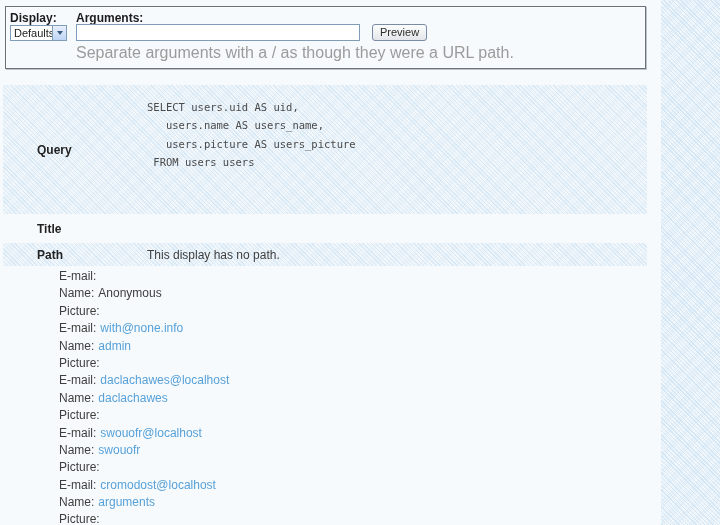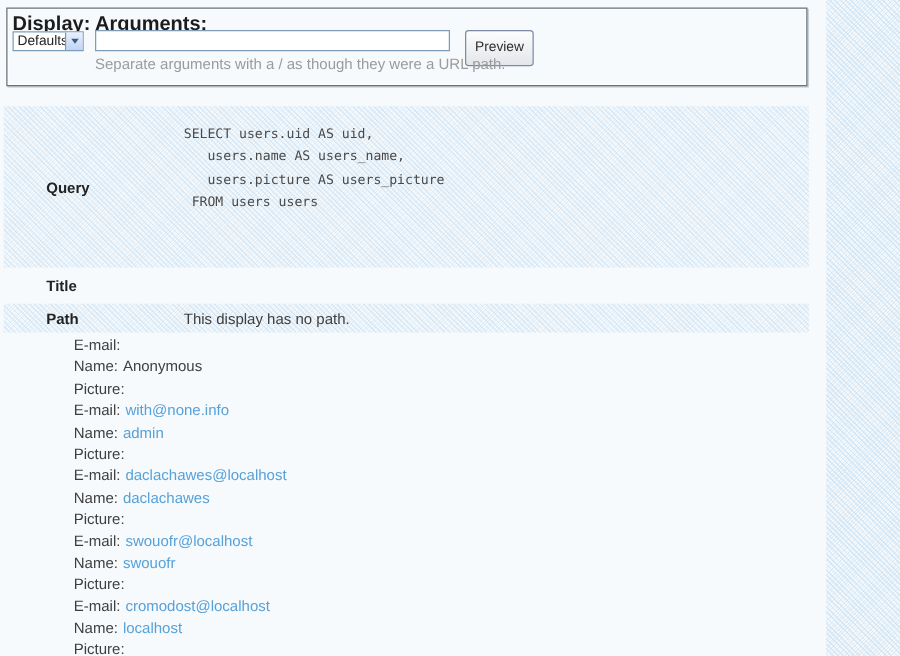--- a/index.html
+++ b/index.html
@@ -15,48 +15,48 @@
     position:absolute;left:0;top:0;width:661px;height:525px;
     background:#f7fafc;overflow:hidden;
   }
   
   .preview-box{
     position:absolute;left:5px;top:6px;width:639px;height:61px;
     border:1px solid #69727b;
     box-shadow:1px 1px 0 rgba(130,140,150,.5), inset 0 0 0 1px rgba(255,255,255,.6);
     background:#f7fafc;
   }
-  .pc-label{position:absolute;font-size:16px;font-weight:bold;color:#1c1c1c;white-space:nowrap;}
+  .pc-label{position:absolute;font-size:12px;font-weight:bold;color:#1c1c1c;white-space:nowrap;}
   .lbl-display{left:4px;top:4px;}
   .lbl-args{left:70px;top:4px;}
   .fake-select{
     position:absolute;left:4px;top:18px;width:57px;height:16px;box-sizing:border-box;
     border:1px solid #7f9db9;background:#fff;display:flex;align-items:center;
     font-size:11px;color:#222;cursor:default;
   }
   .fake-select .sel-text{flex:1;padding-left:3px;white-space:nowrap;overflow:hidden;}
   .sel-arrow{
     width:13px;align-self:stretch;border-left:1px solid #7f9db9;
     background:linear-gradient(#e9f0fc,#bed5f5);
     display:flex;align-items:center;justify-content:center;
   }
   .sel-tri{width:0;height:0;border-left:3px solid transparent;border-right:3px solid transparent;border-top:4px solid #3c5b82;}
   .args-input{
     position:absolute;left:70px;top:17px;width:284px;height:17px;box-sizing:border-box;
     border:1px solid #7f9db9;background:#fff;font-size:11px;padding:1px 3px;
     font-family:"Liberation Sans",sans-serif;
   }
   .preview-btn{
-    position:absolute;left:366px;top:17px;height:29px;box-sizing:border-box;
+    position:absolute;left:366px;top:17px;height:17px;box-sizing:border-box;
     padding:0 7px;font-size:11px;color:#2d2d2d;
     border:1px solid #7b8aa5;border-radius:3px;
     background:linear-gradient(#fdfdfd,#e3e6ea);
     font-family:"Liberation Sans",sans-serif;line-height:13px;
   }
-  .help-text{position:absolute;left:70px;top:37px;font-size:12px;color:#9b9b9b;white-space:nowrap;}
+  .help-text{position:absolute;left:70px;top:37px;font-size:16px;color:#9b9b9b;white-space:nowrap;}
   
   .info-table{position:absolute;left:3px;top:85px;width:644px;}
   .tex{
     background-color:#e8f1f8;
     background-image:
       repeating-linear-gradient(45deg, rgba(198,224,243,.55) 0 1px, rgba(255,255,255,0) 1px 3px),
       repeating-linear-gradient(-45deg, rgba(255,255,255,.6) 0 1px, rgba(255,255,255,0) 1px 2px);
   }
   .irow{display:flex;width:100%;}
   .ilabel{width:110px;padding-left:7px;flex:0 0 auto;font-size:12px;font-weight:bold;color:#222;margin-left:27px;}
@@ -133,18 +133,18 @@
     </div>
 
     <div>
       <div class="uline"><span>E-mail:</span><a class="lnk uvalue">swouofr@localhost</a></div>
       <div class="uline"><span>Name:</span><a class="lnk uvalue">swouofr</a></div>
       <div class="uline"><span>Picture:</span><span class="uvalue"></span></div>
     </div>
 
     <div>
       <div class="uline"><span>E-mail:</span><a class="lnk uvalue">cromodost@localhost</a></div>
-      <div class="uline"><span>Name:</span><a class="lnk uvalue">localhost</a></div>
+      <div class="uline"><span>Name:</span><a class="lnk uvalue">arguments</a></div>
       <div class="uline"><span>Picture:</span><span class="uvalue"></span></div>
     </div>
 
   </div>
 </div>
 
 </body></html>

